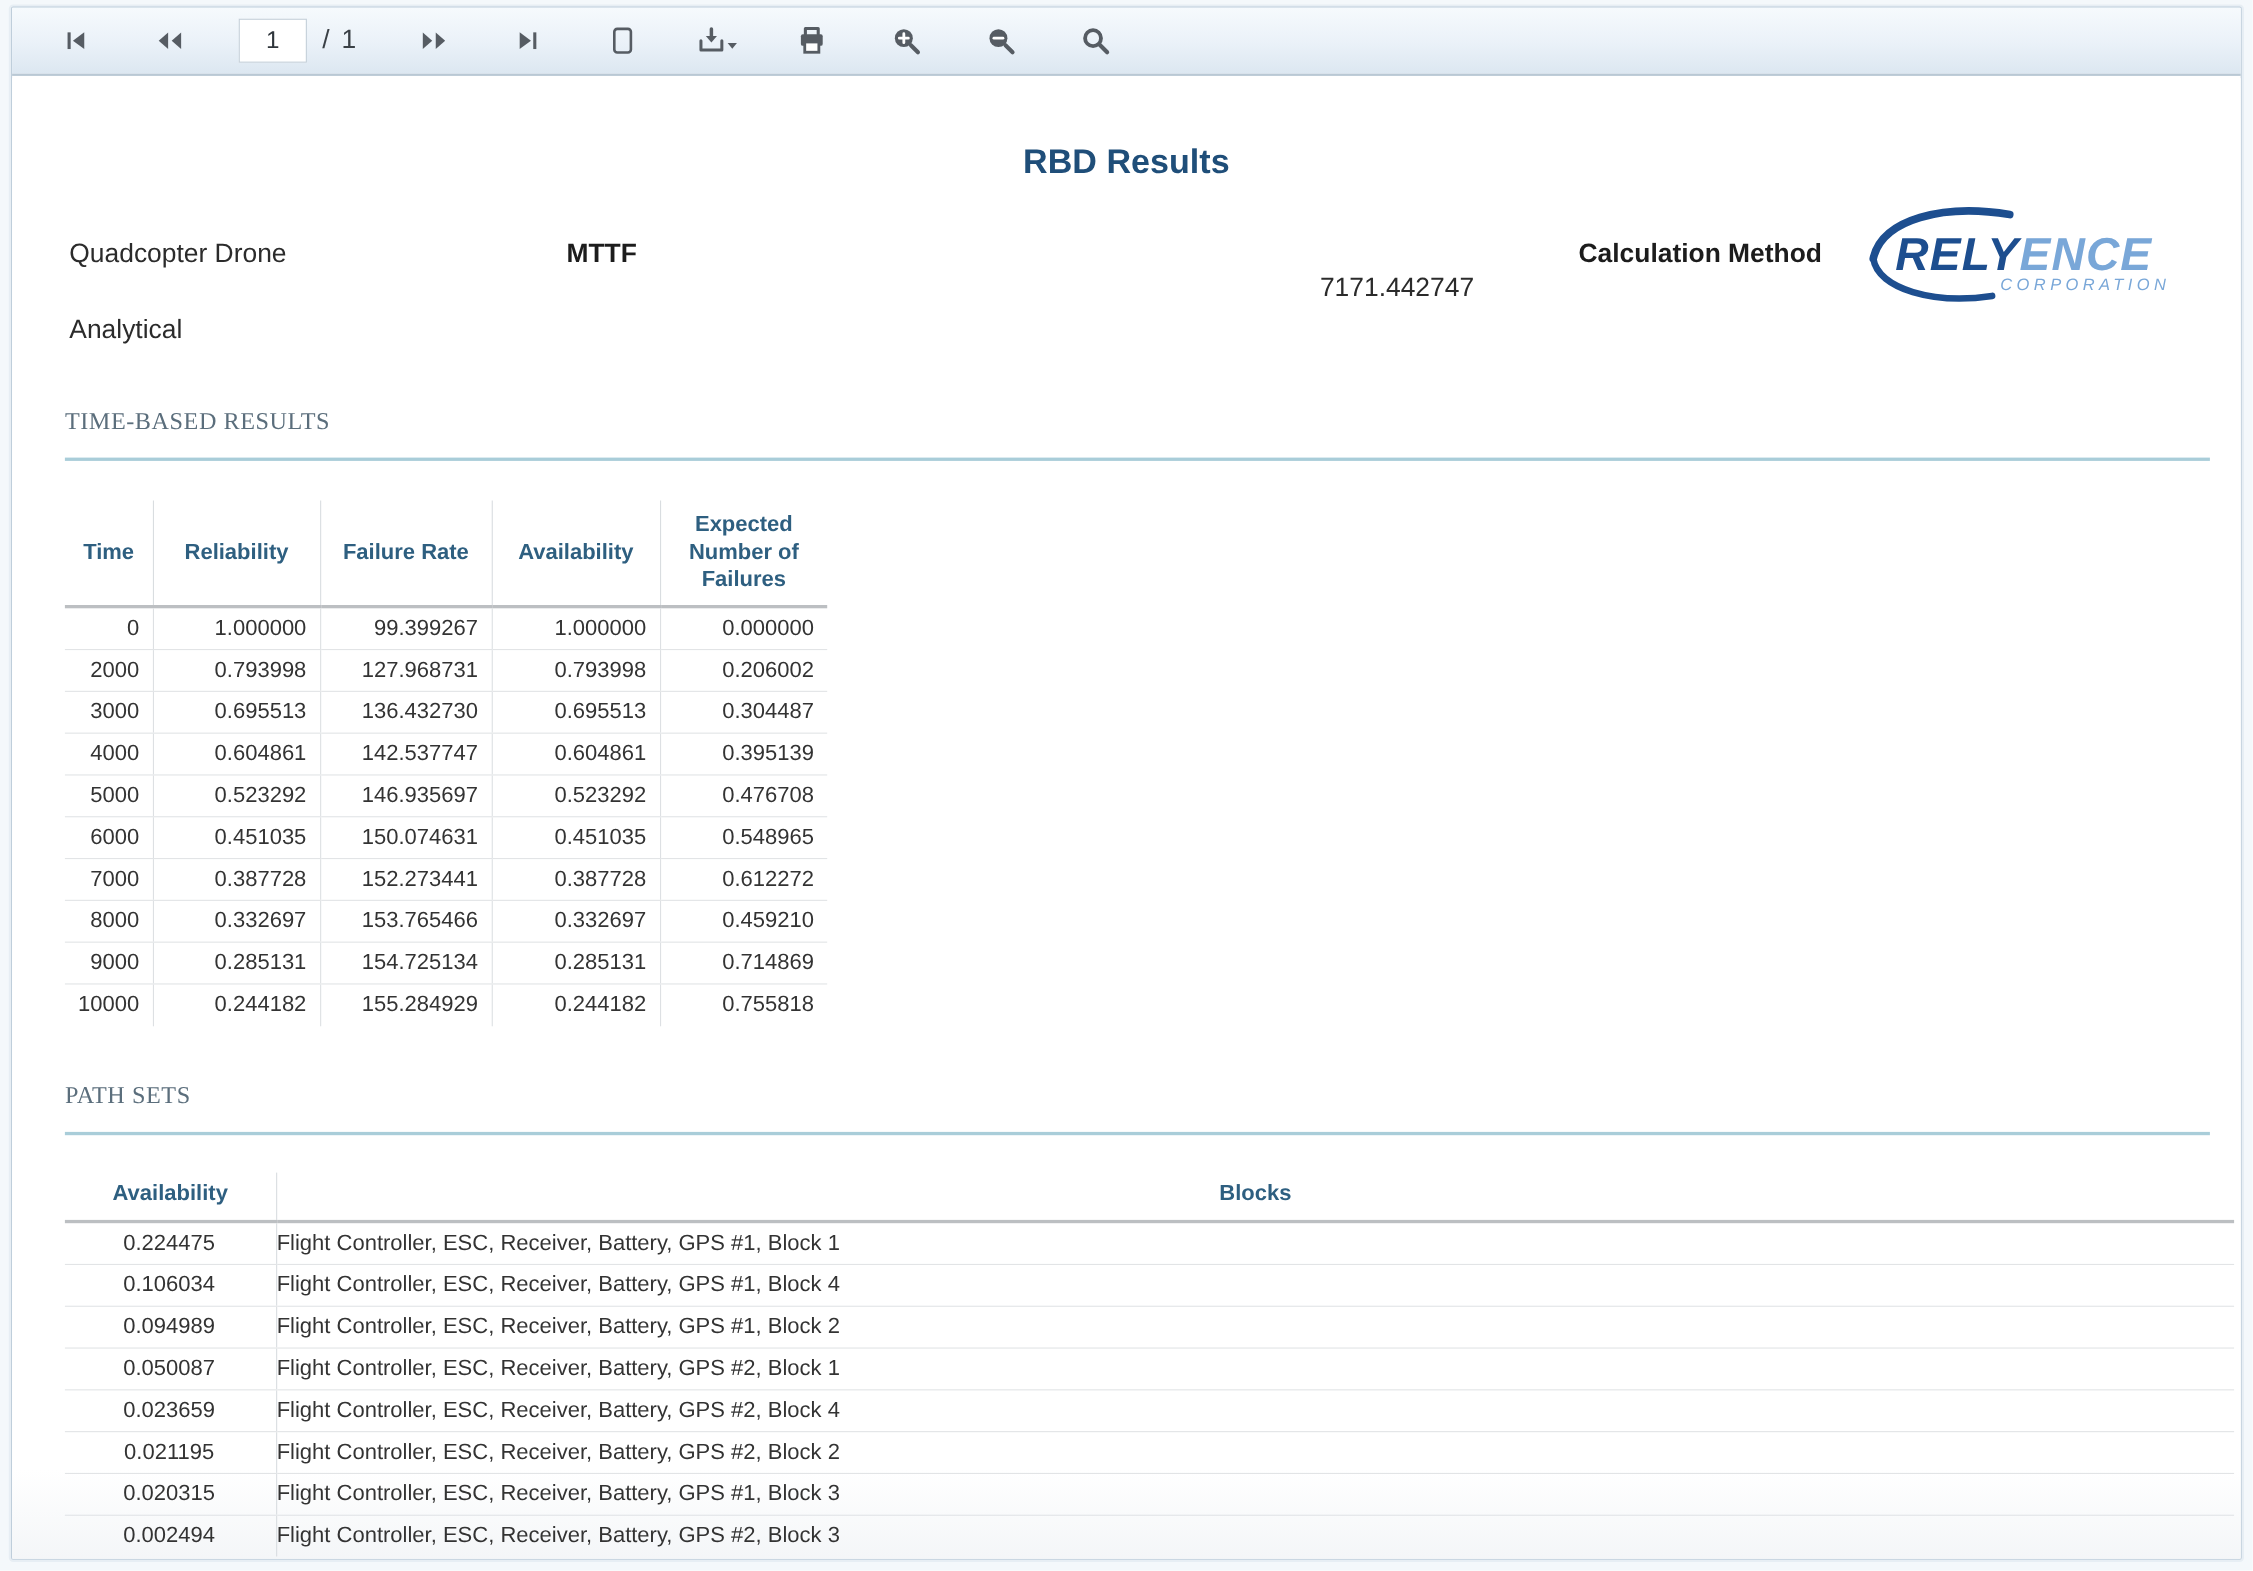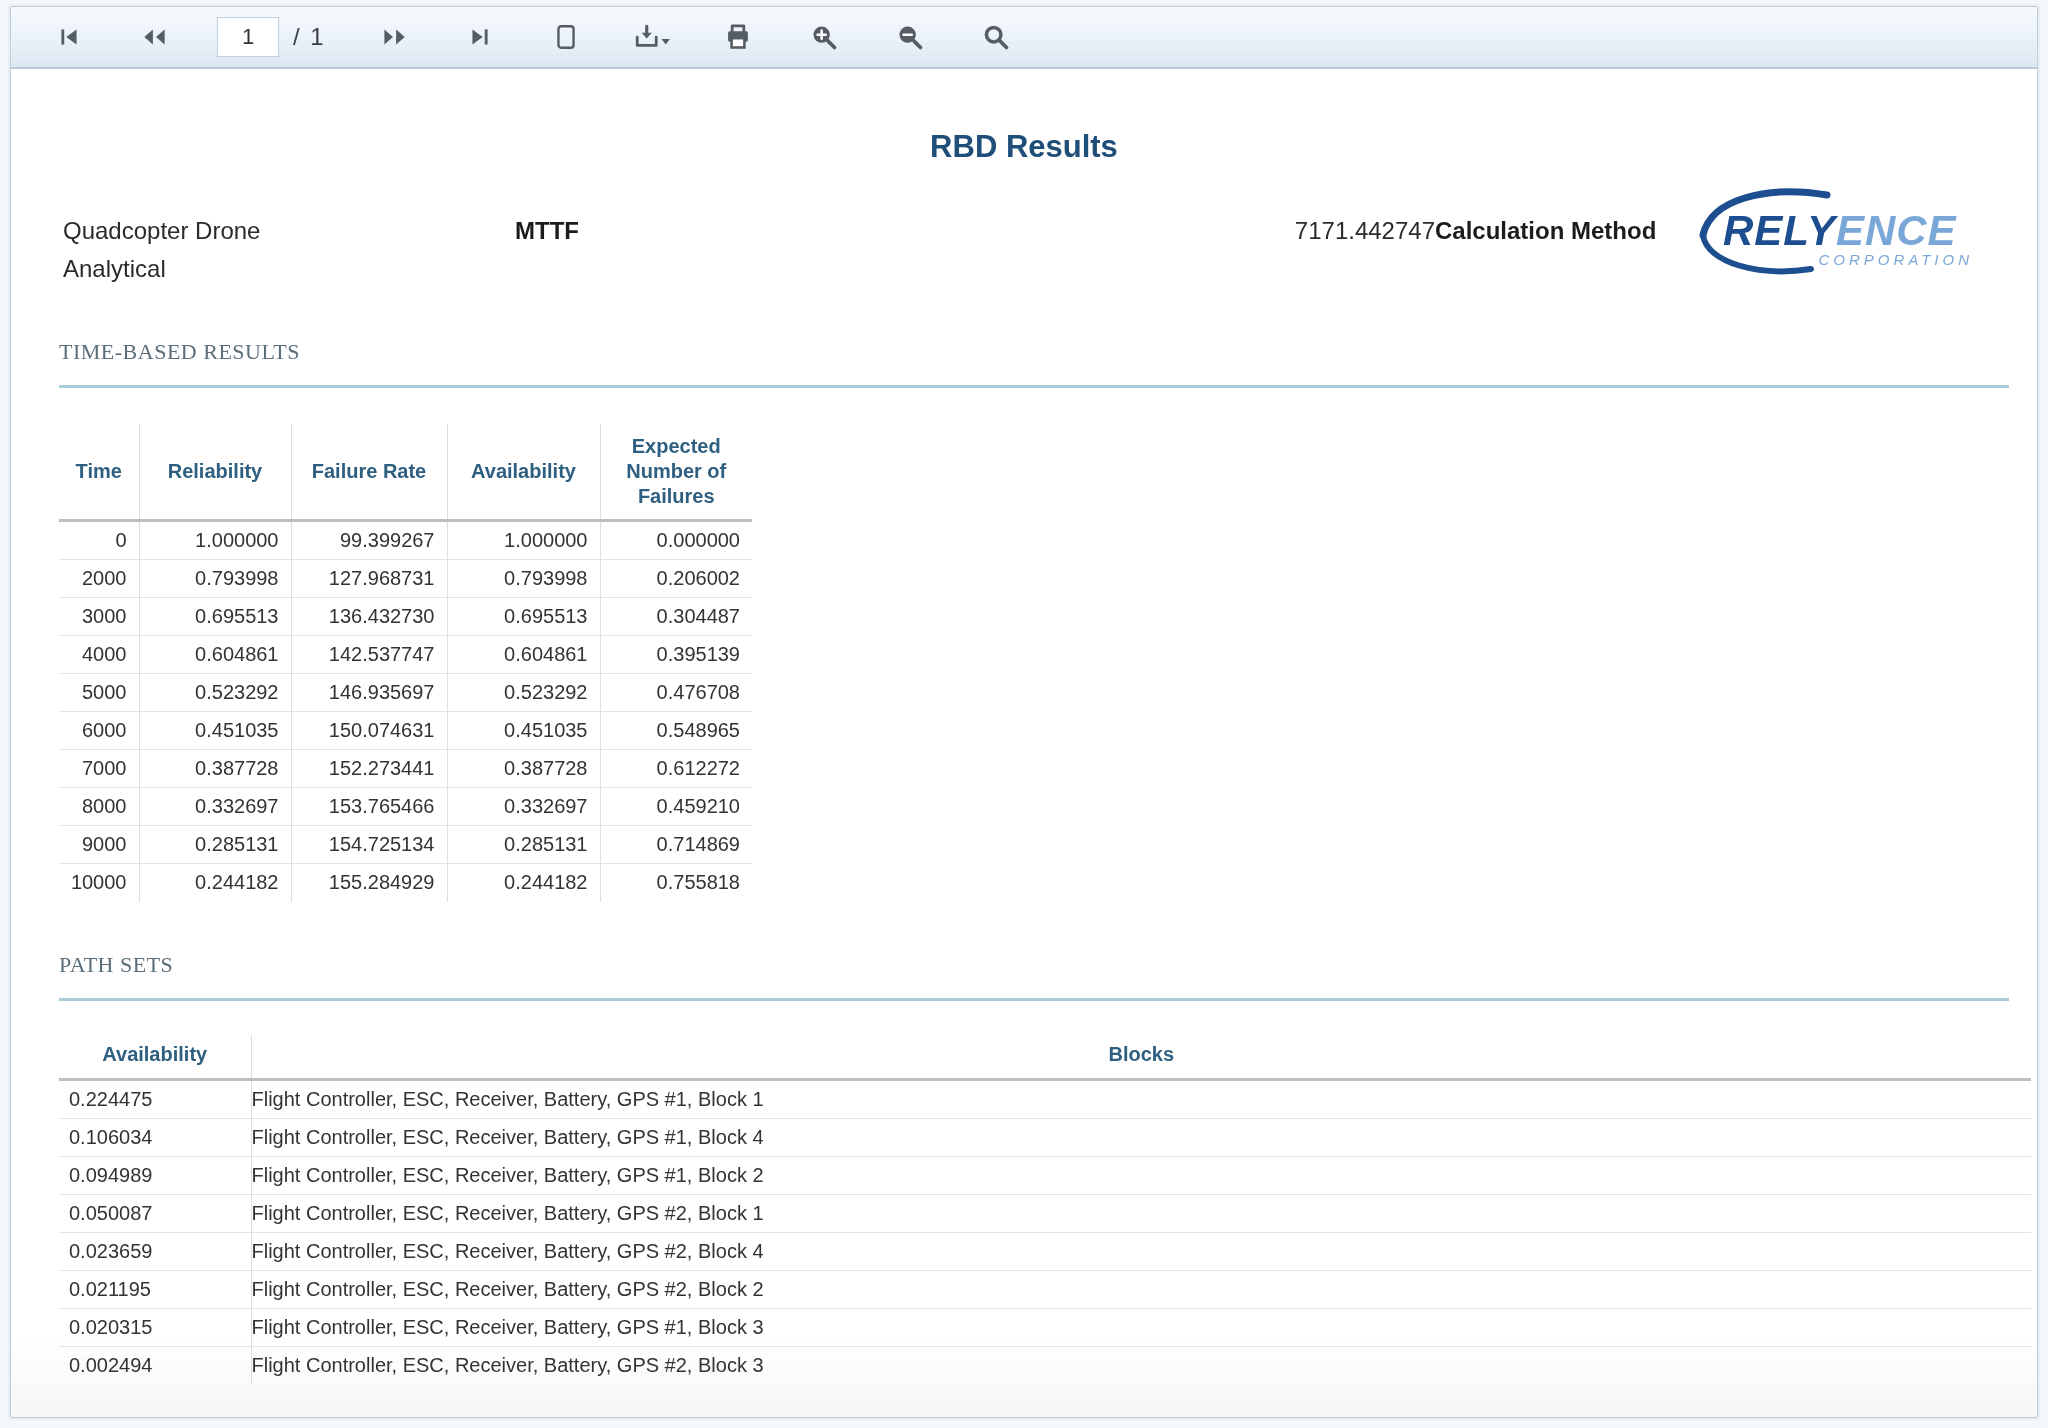--- a/index.html
+++ b/index.html
@@ -31,21 +31,21 @@
   .logo .swoosh { position:absolute; left:-16px; top:-14px; }
   .logo .word { position:absolute; left:18px; top:18px; font-style:italic; font-weight:bold;
                 font-size:42px; letter-spacing:1px; white-space:nowrap; }
   .logo .p1 { color:#1d4e8f; } .logo .p2 { color:#79a7d8; }
   .logo .sub { position:absolute; right:2px; top:62px; color:#79a7d8; font-size:15px;
                letter-spacing:4px; font-style:italic; }
 
   .meta { margin:52px 72px 0 52px; display:grid; grid-template-columns:452px 590px 330px 1fr;
           row-gap:10px; font-size:24px; color:#2b2b2b; }
   .meta .lbl { font-weight:bold; color:#1c1c1c; }
-  .meta .right { text-align:right; }
+  .meta .right { text-align:center;margin-top:31px; }
 
   .section { margin:0 28px 0 48px; }
   .section-title { font-size:22px; color:#5b6e7c; letter-spacing:0.5px; padding-bottom:20px;font-family:Liberation Serif, serif; }
   .section-rule { border-bottom:3px solid #a9cdd9; }
 
   
   table { border-collapse:collapse; }
   .time-table { margin:36px 0 0 48px; font-size:20px; color:#333; }
   .time-table col.c0{width:80px} .time-table col.c1{width:152px} .time-table col.c2{width:156px}
   .time-table col.c3{width:153px} .time-table col.c4{width:152px}
@@ -58,21 +58,21 @@
   .time-table td:first-child { border-left:none; }
   .time-table tr:last-child td { border-bottom:none; }
 
   
   .path-table { margin:34px 28px 0 48px; width:1972px; font-size:20px; color:#333; table-layout:fixed; }
   .path-table col.p0{width:192px} .path-table col.p1{width:auto}
   .path-table th { font-weight:bold; color:#2e5f80; text-align:center; padding:8px 6px 12px 6px;
                    border-bottom:3px solid #bcbfc2; }
   .path-table th + th, .path-table td + td { border-left:1px solid #d9dde0; }
   .path-table td { padding:7px 10px; border-bottom:1px solid #e2e4e6; height:37px; }
-  .path-table td.avail { text-align:left; padding-right:12px; }
+  .path-table td.avail { text-align:center; padding-right:12px; }
   .path-table td.blocks { text-align:left; padding-left:0; }
   .path-table tr:last-child td { border-bottom:none; }
 </style>
 </head>
 <body>
 
 <div class="screen">
   <div class="viewer">
 
     <div class="toolbar">

